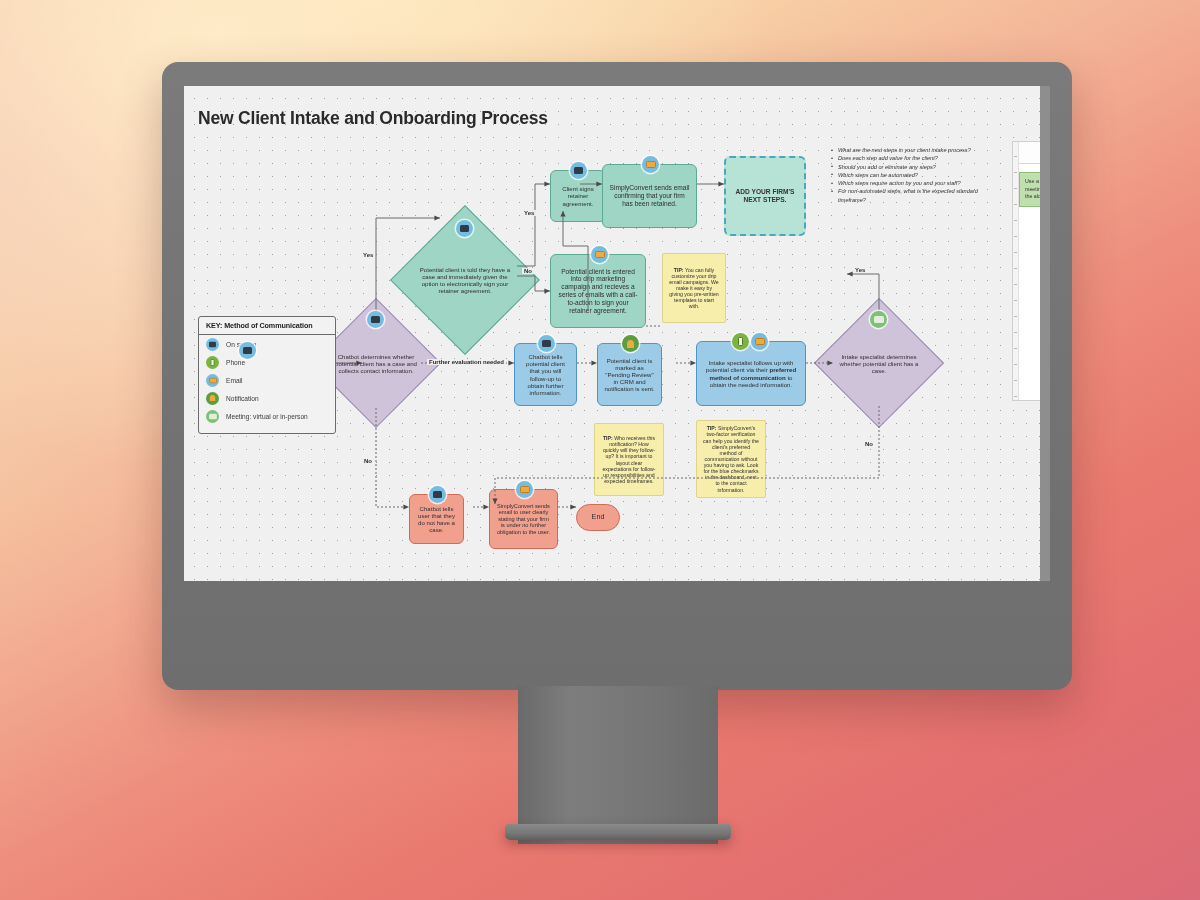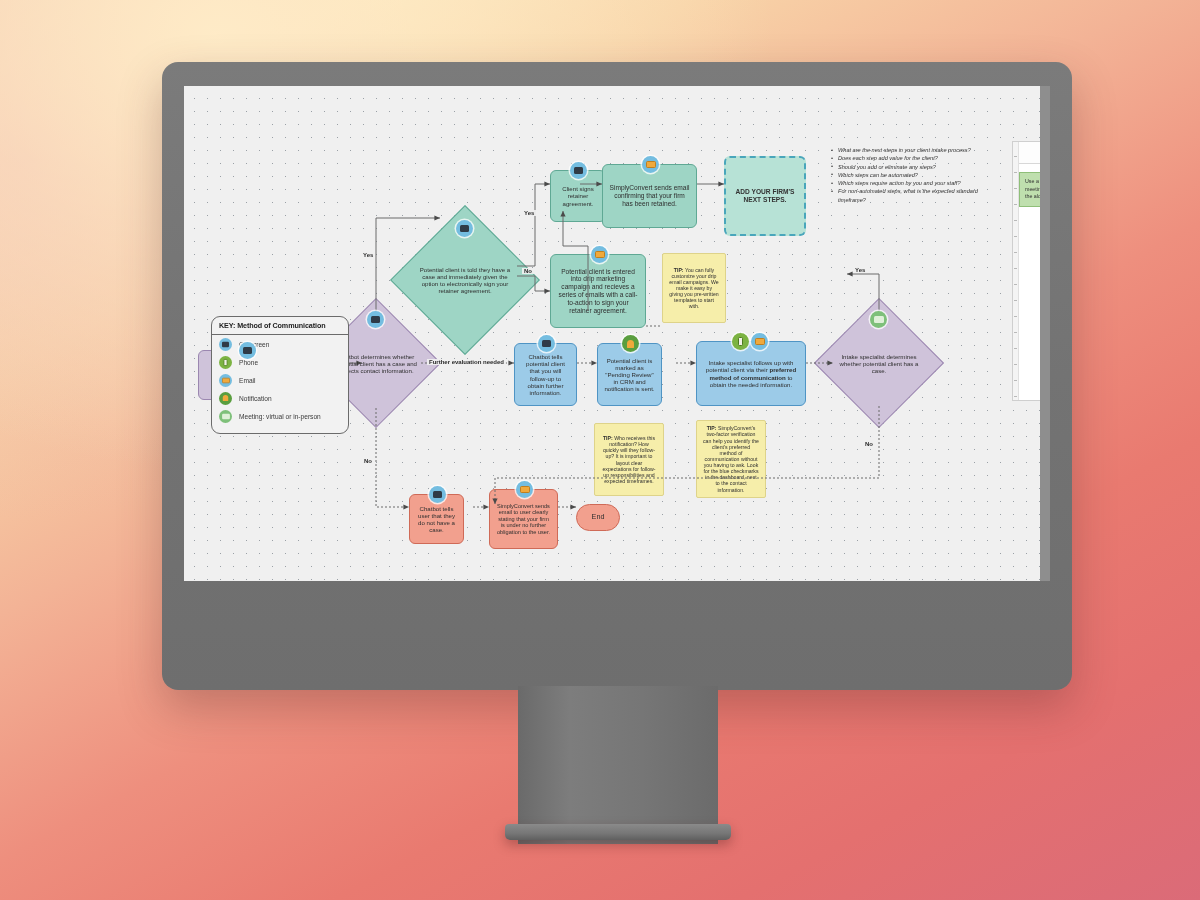--- a/index.html
+++ b/index.html
@@ -119,23 +119,22 @@
   .elabel {
     position: absolute; z-index: 4;
     font-size: 6px; font-weight: bold; color: #2b2b2b;
     background: rgba(240,240,240,0.92); padding: 0 2px; white-space: nowrap;
   }
 
   
   .keybox {
     position: absolute; left: 14px; top: 230px;
     width: 138px; height: 118px;
-    background: #f2f2f2; border: 1.5px solid #6b6b6b; border-radius: 9px;
+    background: #f2f2f2; border: 1.5px solid #6b6b6b; border-radius: 3px;
     z-index: 5;
-    margin-left: 13px;
   }
   .keyhead {
     height: 18px; border-bottom: 1.5px solid #6b6b6b;
     display: flex; align-items: center; padding-left: 7px;
     font-size: 7.2px; font-weight: bold; color: #222; letter-spacing: -0.1px;
   }
   .keyrow { display: flex; align-items: center; height: 18px; padding-left: 7px; gap: 7px; }
   .keyrow .kb { position: relative; width: 13px; height: 13px; border-radius: 50%;
     display:flex; align-items:center; justify-content:center; flex: none; }
   .keyrow .kb .g { transform: scale(0.78); }
@@ -186,20 +185,21 @@
 </style>
 </head>
 <body>
 
 <div class="stage">
 
   <div class="monitor">
     <div class="screen">
       <div class="canvas">
 
+        <div class="title">New Client Intake and Onboarding Process</div>
 
         <svg class="edges" viewBox="0 0 866 495" preserveAspectRatio="none">
           <defs>
             <marker id="ah" markerWidth="7" markerHeight="7" refX="5.6" refY="2.6" orient="auto">
               <path d="M0,0 L5.6,2.6 L0,5.2 z" fill="#4a4a4a"></path>
             </marker>
           </defs>
           <g stroke="#6a6a6a" stroke-width="1" fill="none" marker-end="url(#ah)">
 
             <path d="M112,277 L178,277"></path>

